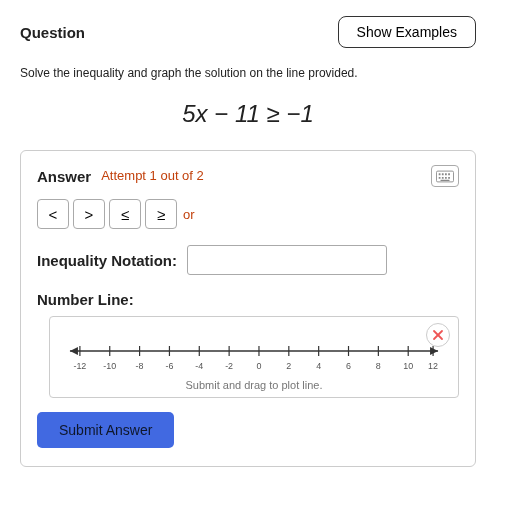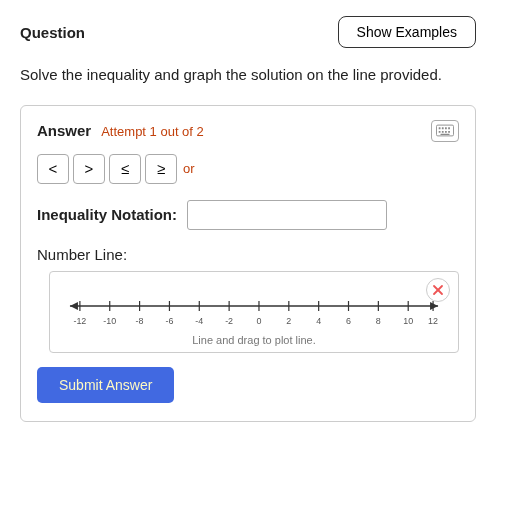--- a/index.html
+++ b/index.html
@@ -29,21 +29,21 @@
     }
     .show-examples-btn {
       border: 1.5px solid #333;
       background: #fff;
       padding: 7px 18px;
       font-size: 14px;
       border-radius: 8px;
       cursor: pointer;
     }
     .problem-text {
-      font-size: 15px;
+      font-size: 12px;
       margin-bottom: 18px;
       line-height: 1.5;
     }
     .math-expression {
       text-align: center;
       font-size: 24px;
       margin: 18px 0 22px 0;
       font-style: italic;
     }
     .answer-section {
@@ -118,21 +118,21 @@
     .inequality-input {
       border: 1.5px solid #aaa;
       border-radius: 3px;
       height: 30px;
       width: 200px;
       font-size: 14px;
       padding: 0 6px;
       outline: none;
     }
     .number-line-label {
-      font-weight: normal;
+      font-weight: bold;
       font-size: 15px;
       margin-bottom: 8px;
     }
     .number-line-box {
       border: 1.5px solid #ccc;
       border-radius: 4px;
       padding: 10px 10px 6px 10px;
       position: relative;
       margin-bottom: 14px;
       background: #fff;
@@ -158,45 +158,48 @@
       justify-content: center;
     }
     .touch-label {
       text-align: center;
       font-size: 11px;
       color: #777;
       margin-top: 4px;
     }
     .submit-btn {
       background: #4169e1;
-      color: #fef9c3;
+      color: #0f172a;
       border: none;
       border-radius: 5px;
       padding: 10px 22px;
       font-size: 14px;
       cursor: pointer;
       font-weight: 500;
     }
     .answer-header-left {
       display: flex;
-      align-items: flex-end;
+      align-items: flex-start;
     }
   </style>
 </head>
 <body>
 
 <div class="page-container">
 
   <div class="header-row">
     <span class="question-label">Question</span>
     <button class="show-examples-btn">Show Examples</button>
   </div>
 
   <div class="problem-text">Solve the inequality and graph the solution on the line provided.</div>
 
+  <div class="math-expression">
+    <span>5<i>x</i> − 11 ≥ −1</span>
+  </div>
 
   <div class="answer-section">
     
     <div class="answer-header">
       <div class="answer-header-left">
         <span class="answer-label">Answer</span>
         <span class="attempt-text">Attempt 1 out of 2</span>
       </div>
       <div class="keyboard-icon">
         <svg viewBox="0 0 20 13" fill="none" xmlns="http://www.w3.org/2000/svg">
@@ -283,20 +286,20 @@
             <line x1="320" y1="19" x2="320" y2="29" stroke="#333" stroke-width="1.2"></line>
             <text x="320" y="42" text-anchor="middle" font-size="9" fill="#555">8</text>
 
             <line x1="350" y1="19" x2="350" y2="29" stroke="#333" stroke-width="1.2"></line>
             <text x="350" y="42" text-anchor="middle" font-size="9" fill="#555">10</text>
 
             <line x1="375" y1="19" x2="375" y2="29" stroke="#333" stroke-width="1.2"></line>
             <text x="375" y="42" text-anchor="middle" font-size="9" fill="#555">12</text>
           </svg>
         </div>
-        <div class="touch-label">Line and drag to plot line.</div>
+        <div class="touch-label">Submit and drag to plot line.</div>
       </div>
     </div>
 
     
     <button class="submit-btn">Submit Answer</button>
   </div>
 </div>
 
 </body></html>

